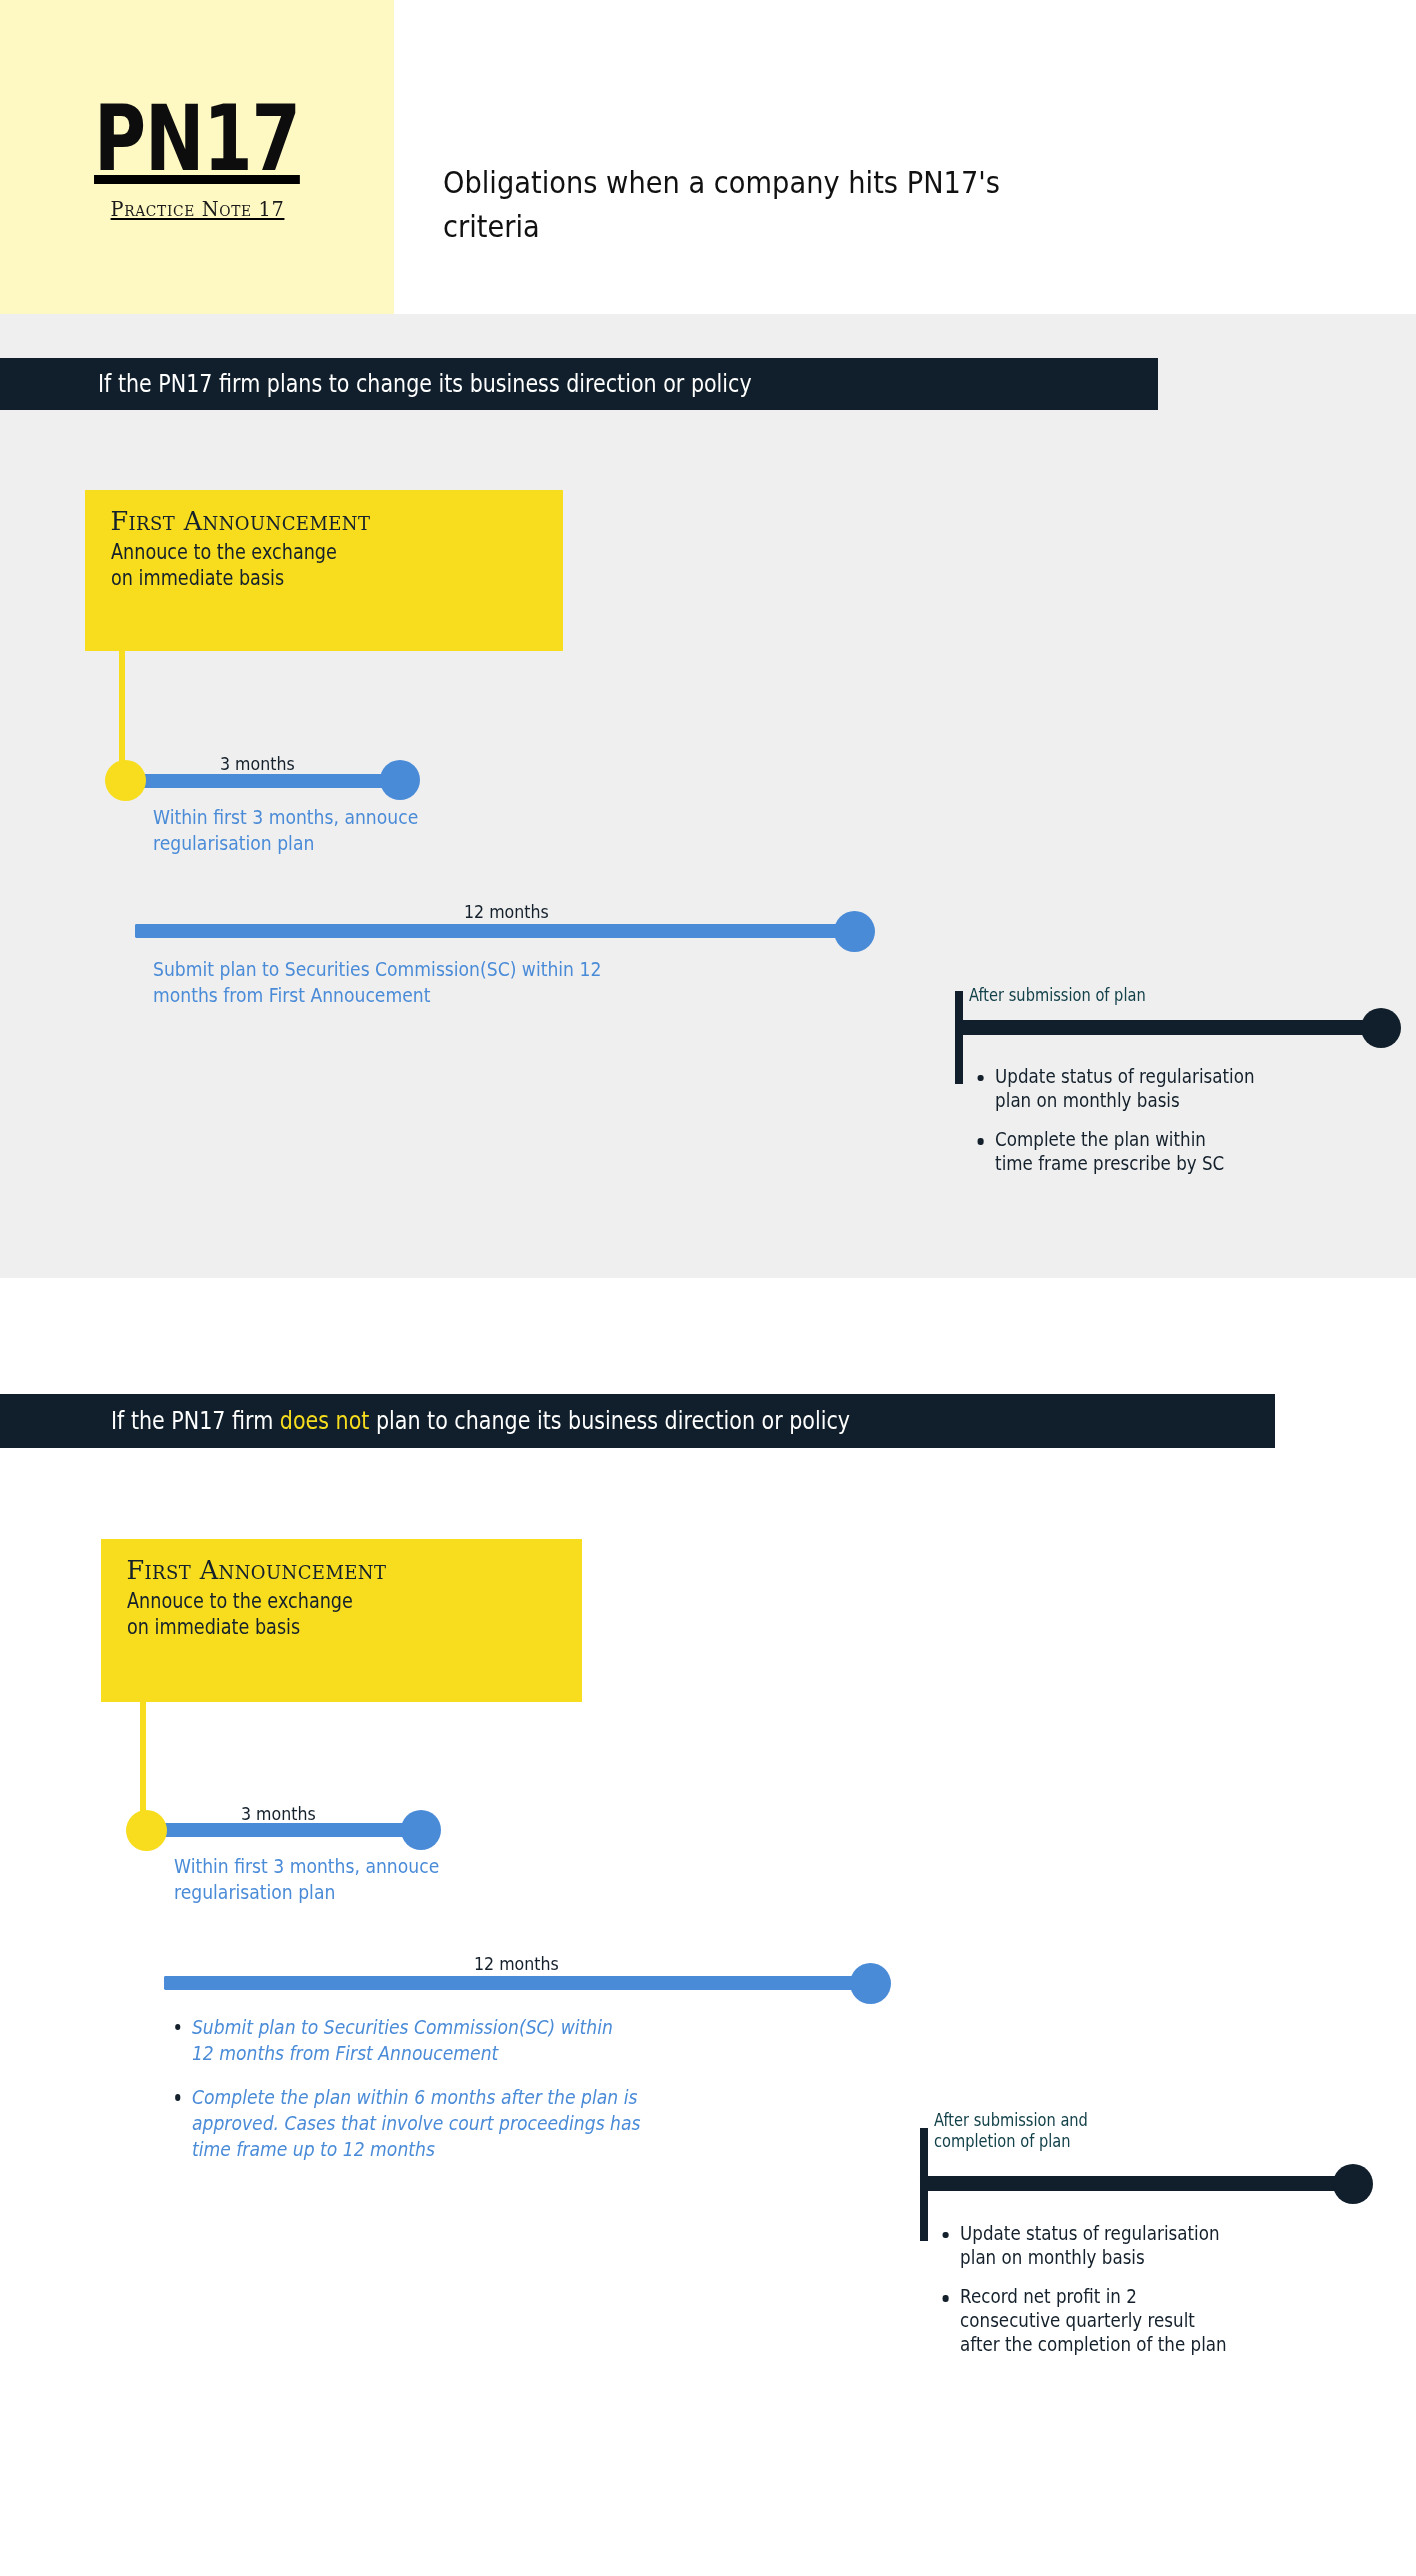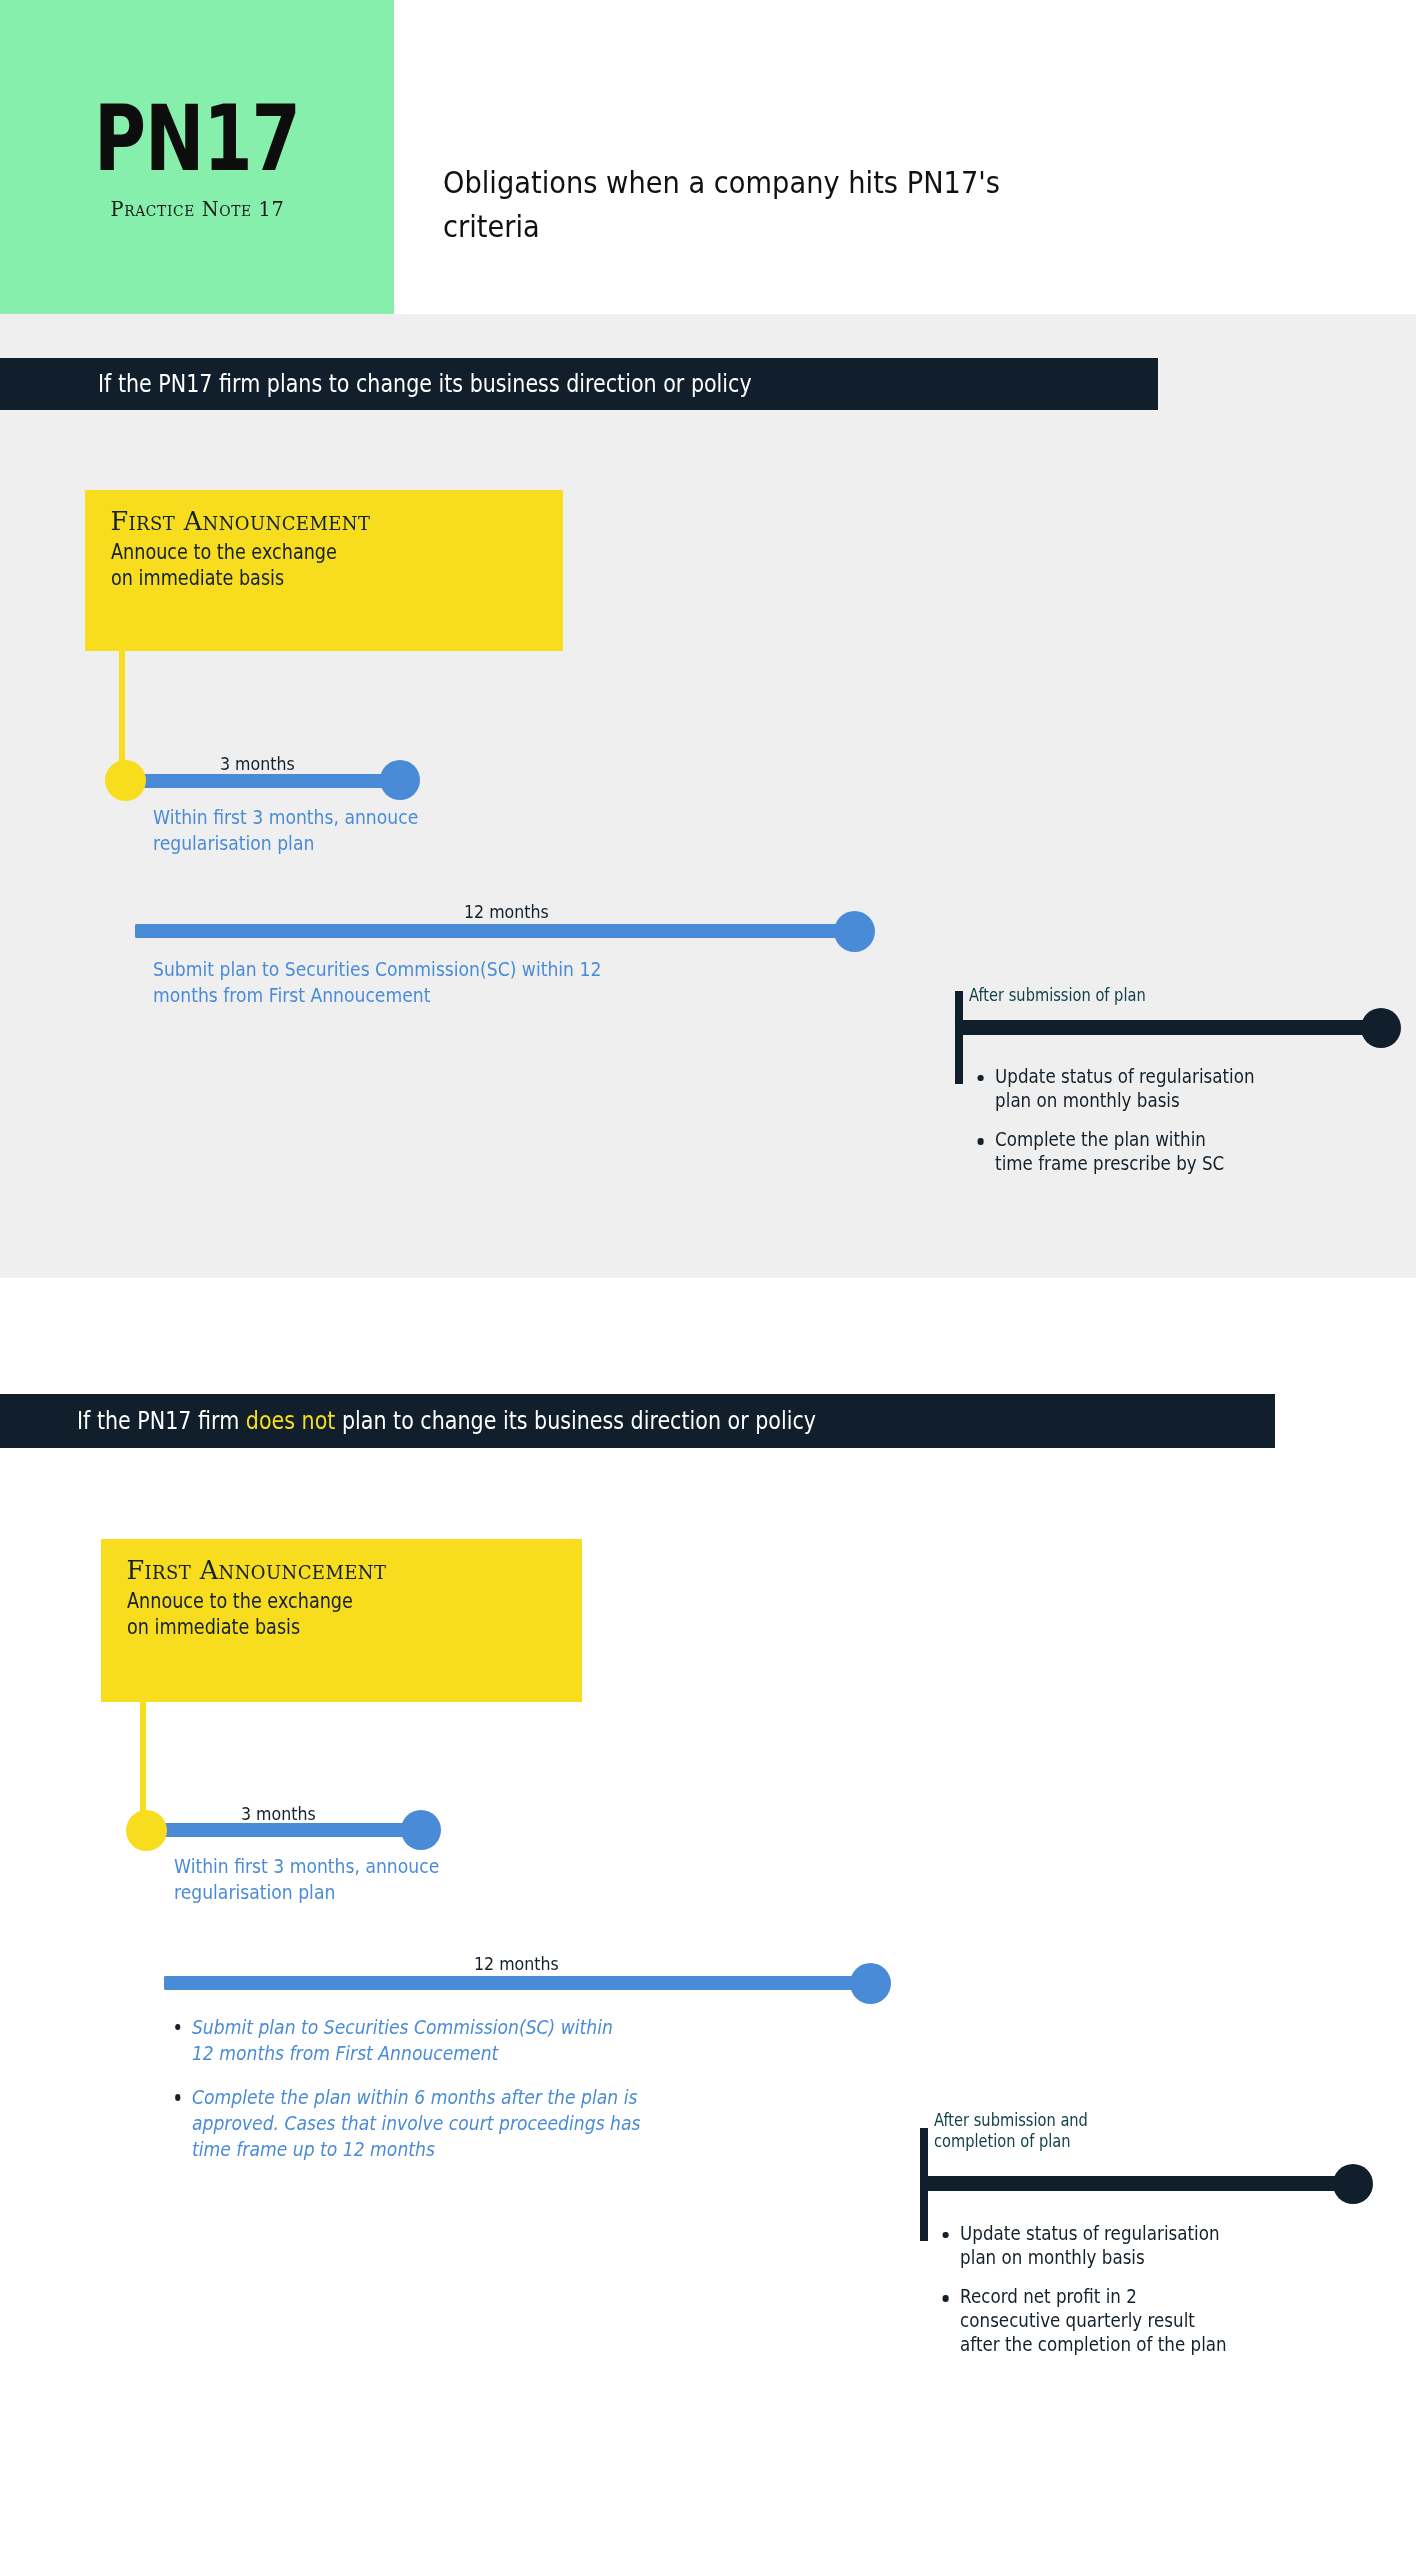--- a/index.html
+++ b/index.html
@@ -18,25 +18,26 @@
     background: #ffffff;
     overflow: hidden;
   }
 
   
   .header-block {
     position: absolute;
     left: 0; top: 0;
     width: 394px;
     height: 314px;
-    background: #86efac;
+    background: #fef9c3;
     display: flex;
     flex-direction: column;
     align-items: center;
     justify-content: center;
+    text-decoration: underline;
   }
   .logo-main {
     font-family: "DejaVu Sans", sans-serif;
     font-weight: 900;
     font-size: 91px;
     line-height: 1;
     color: #0d0d0d;
     letter-spacing: -1.4px;
     transform: scaleX(0.78);
     margin-bottom: 12.7px;
@@ -85,21 +86,21 @@
     font-size: 24px;
     color: #ffffff;
     transform: scaleX(0.86);
     transform-origin: left center;
     white-space: nowrap;
     font-weight: 400;
   }
   .banner-hl { color: #F7DD1E; }
 
   #banner-1 { left: 0; top: 358px; width: 1158px; height: 52px; padding-left: 98px; }
-  #banner-2 { left: 0; top: 1394px; width: 1275px; height: 54px; padding-left: 77px; }
+  #banner-2 { left: 0; top: 1394px; width: 1275px; height: 54px; padding-left: 111px; }
 
   
   .announce-card {
     position: absolute;
     background: #F7DD1E;
     padding: 17px 21px 15.6px 25.5px;
   }
   .announce-title {
     font-family: "DejaVu Serif", serif;
     font-variant: small-caps;

